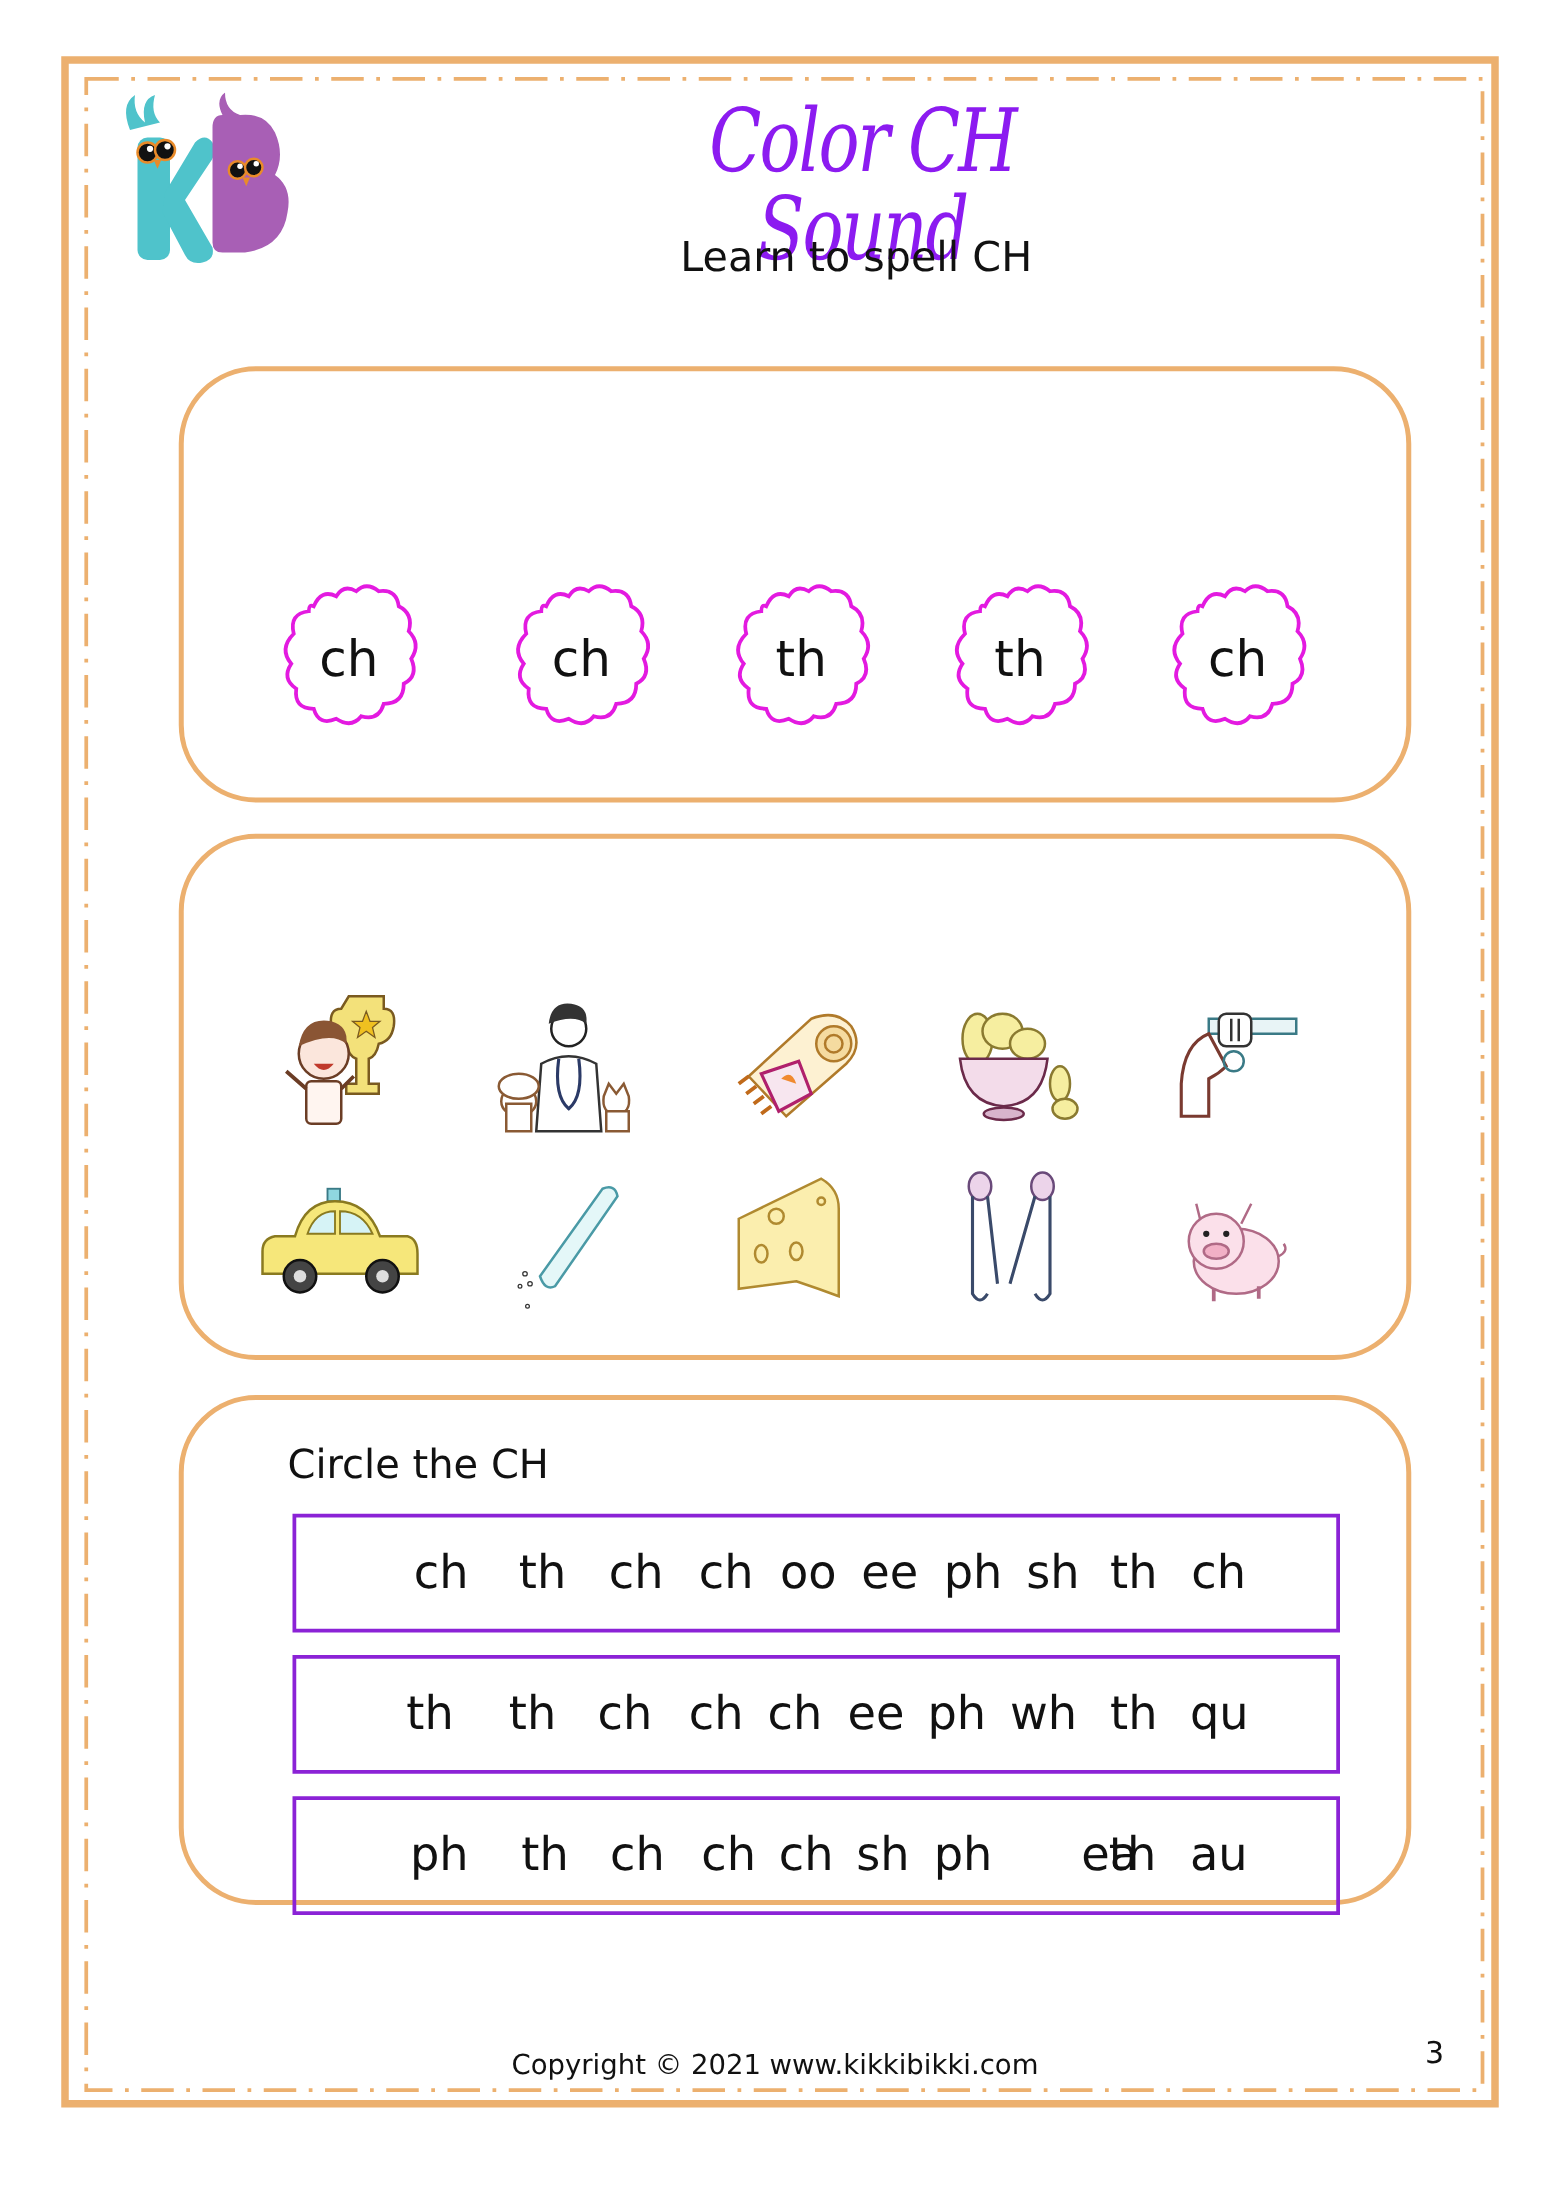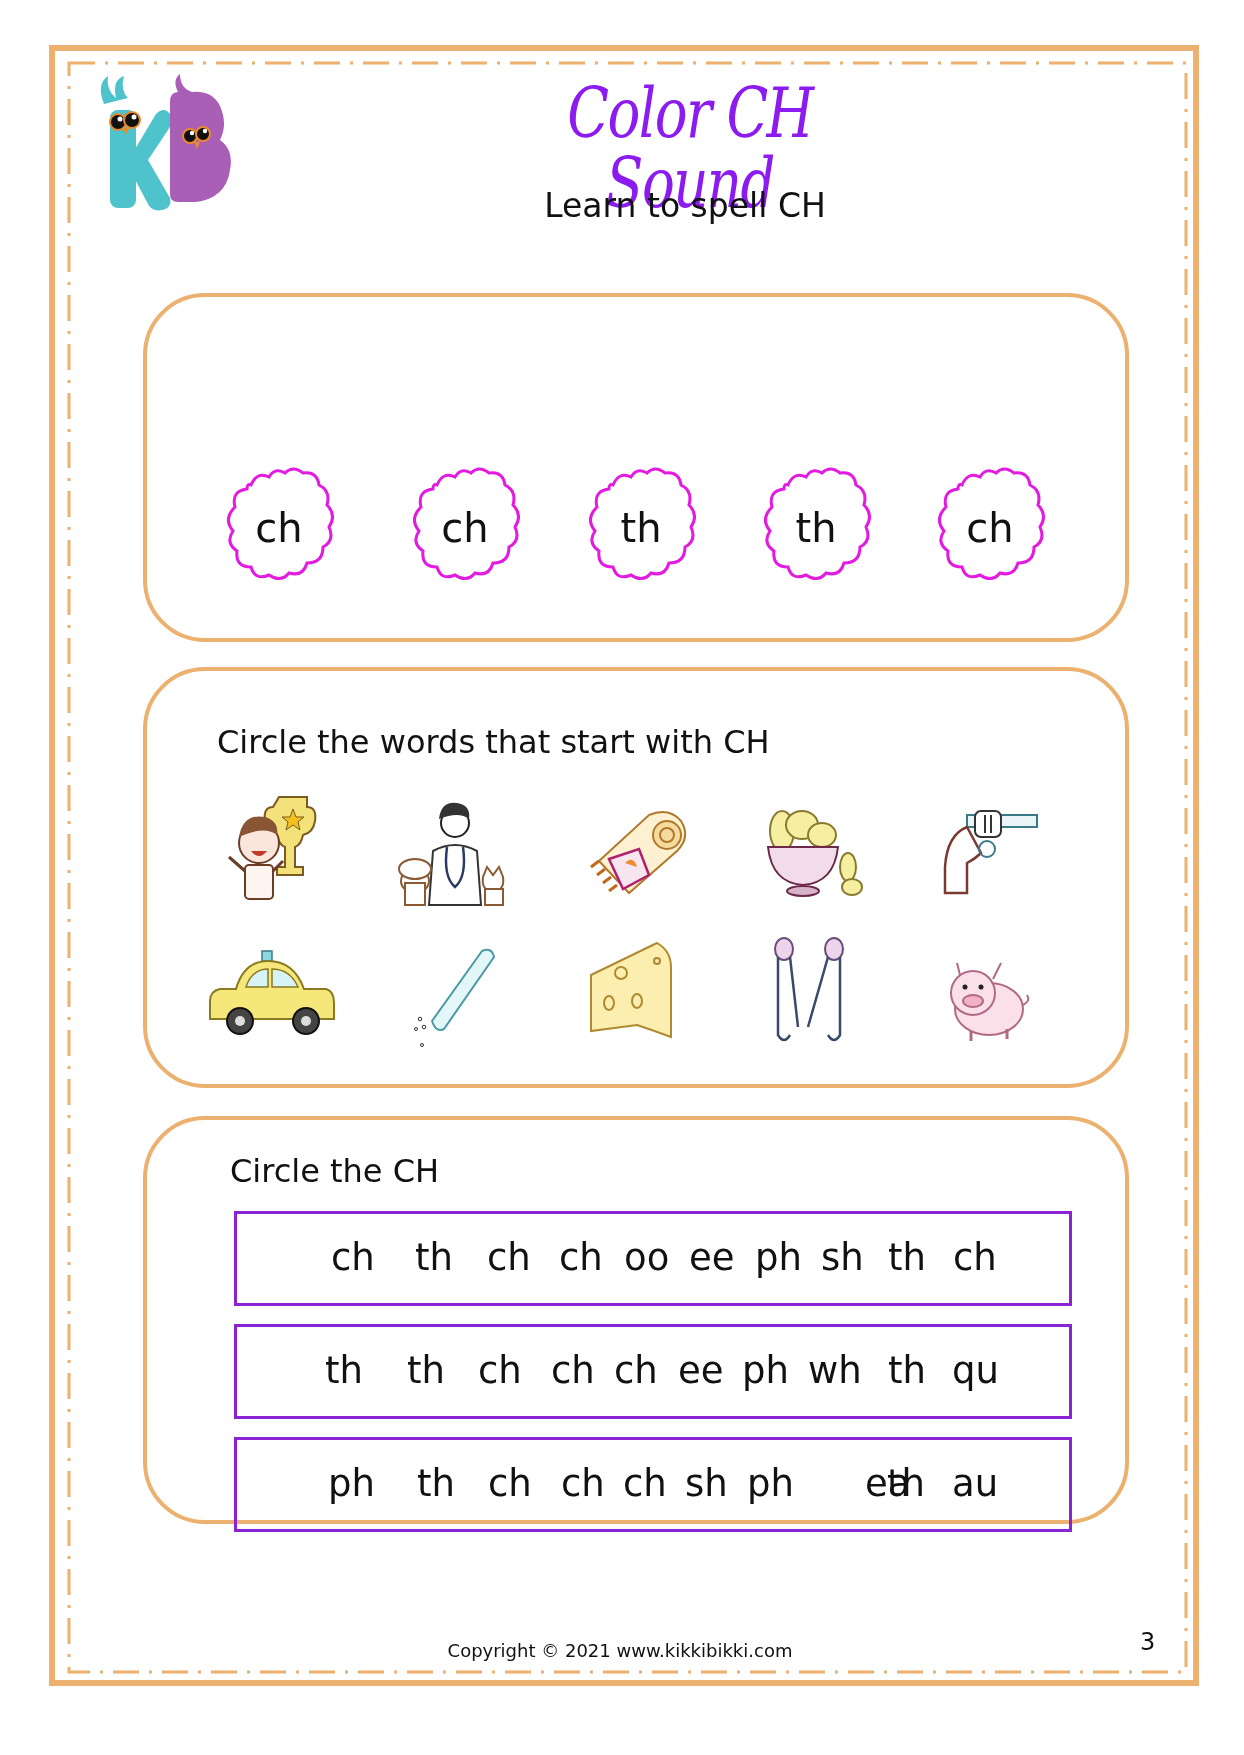--- a/index.html
+++ b/index.html
@@ -28,21 +28,21 @@
   .cloud svg { position:absolute; left:0; top:0; }
   .cloud span { position:absolute; left:0; right:0; top:42px; text-align:center;
                 font-size:40px; color:#111; }
   .pics { position:absolute; left:0; top:0; width:100%; height:100%; }
   .pic { position:absolute; width:120px; height:120px; }
   .row { position:absolute; left:87px; width:838px; height:95px; border:3px solid #8b22d6;
          box-sizing:border-box; }
   .row .cells { position:absolute; left:0; top:22px; width:100%; height:50px; }
   .row .cell { position:absolute; top:0; font-size:37px; color:#111; }
   .footer { position:absolute; left:400px; top:1640px; width:440px; text-align:center;
-            font-size:18px; color:#111; }
+            font-size:22px; color:#111; }
   .pagenum { position:absolute; left:1140px; top:1628px; font-size:24px; color:#111; }
 </style>
 </head>
 <body>
 
 <div class="frame"></div>
 
 <div class="dashed">
   <svg width="1121" height="1613" viewBox="0 0 1121 1613">
     <rect x="2" y="2" width="1117" height="1609" fill="none" stroke="#ecb06f" stroke-width="3" stroke-dasharray="26 10 3 10"></rect>
@@ -102,21 +102,20 @@
     <div class="cloud" style="left:711px;">
       <svg width="124" height="140" viewBox="0 0 124 140">
         <path d="M34 22 q6 -14 18 -8 q6 -10 16 -4 q8 -8 18 0 q14 -2 16 12 q12 6 8 20 q10 10 2 22 q6 14 -6 20 q0 16 -16 16 q-4 14 -18 10 q-8 10 -20 2 q-14 6 -18 -8 q-16 0 -14 -16 q-12 -8 -4 -20 q-10 -12 2 -24 q-4 -16 12 -18 q0 -6 4 -4 z" fill="none" stroke="#e31ae0" stroke-width="3"></path>
       </svg>
       <span>ch</span>
     </div>
   </div>
 </div>
 
 <div class="box box2">
-  <div class="instr" style="left:70px; top:52px;">Circle the words that start with CH</div>
   <div class="pics">
 
     <div class="pic" style="left:70px; top:120px;">
       <svg width="120" height="120" viewBox="0 0 120 120">
         <path d="M62 6 h28 v10 q10 0 8 14 q-2 12 -12 14 q-2 10 -8 12 v20 h8 v8 h-26 v-8 h8 v-20 q-6 -2 -8 -12 q-10 -2 -12 -14 q-2 -14 8 -14 z" fill="#f3e17a" stroke="#7a5a20" stroke-width="2"></path>
         <polygon points="76,18 79,26 87,26 81,31 83,39 76,34 69,39 71,31 65,26 73,26" fill="#f0c020" stroke="#7a5a20" stroke-width="1"></polygon>
         <circle cx="42" cy="52" r="20" fill="#fbe6dc" stroke="#6b3d25" stroke-width="2"></circle>
         <path d="M22 46 q4 -24 26 -20 q14 4 12 18 q-12 -10 -38 2 z" fill="#8a5534"></path>
         <path d="M34 60 q8 10 16 0 z" fill="#c0392b"></path>
         <rect x="28" y="74" width="28" height="34" rx="4" fill="#fff5f0" stroke="#6b3d25" stroke-width="2"></rect>

